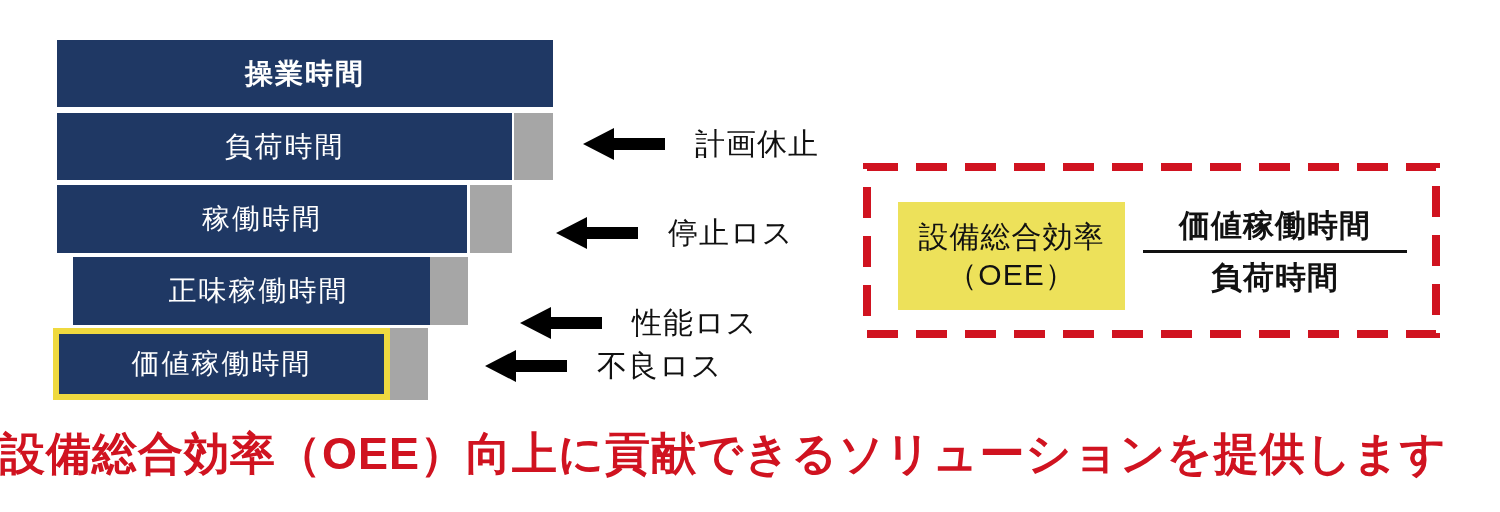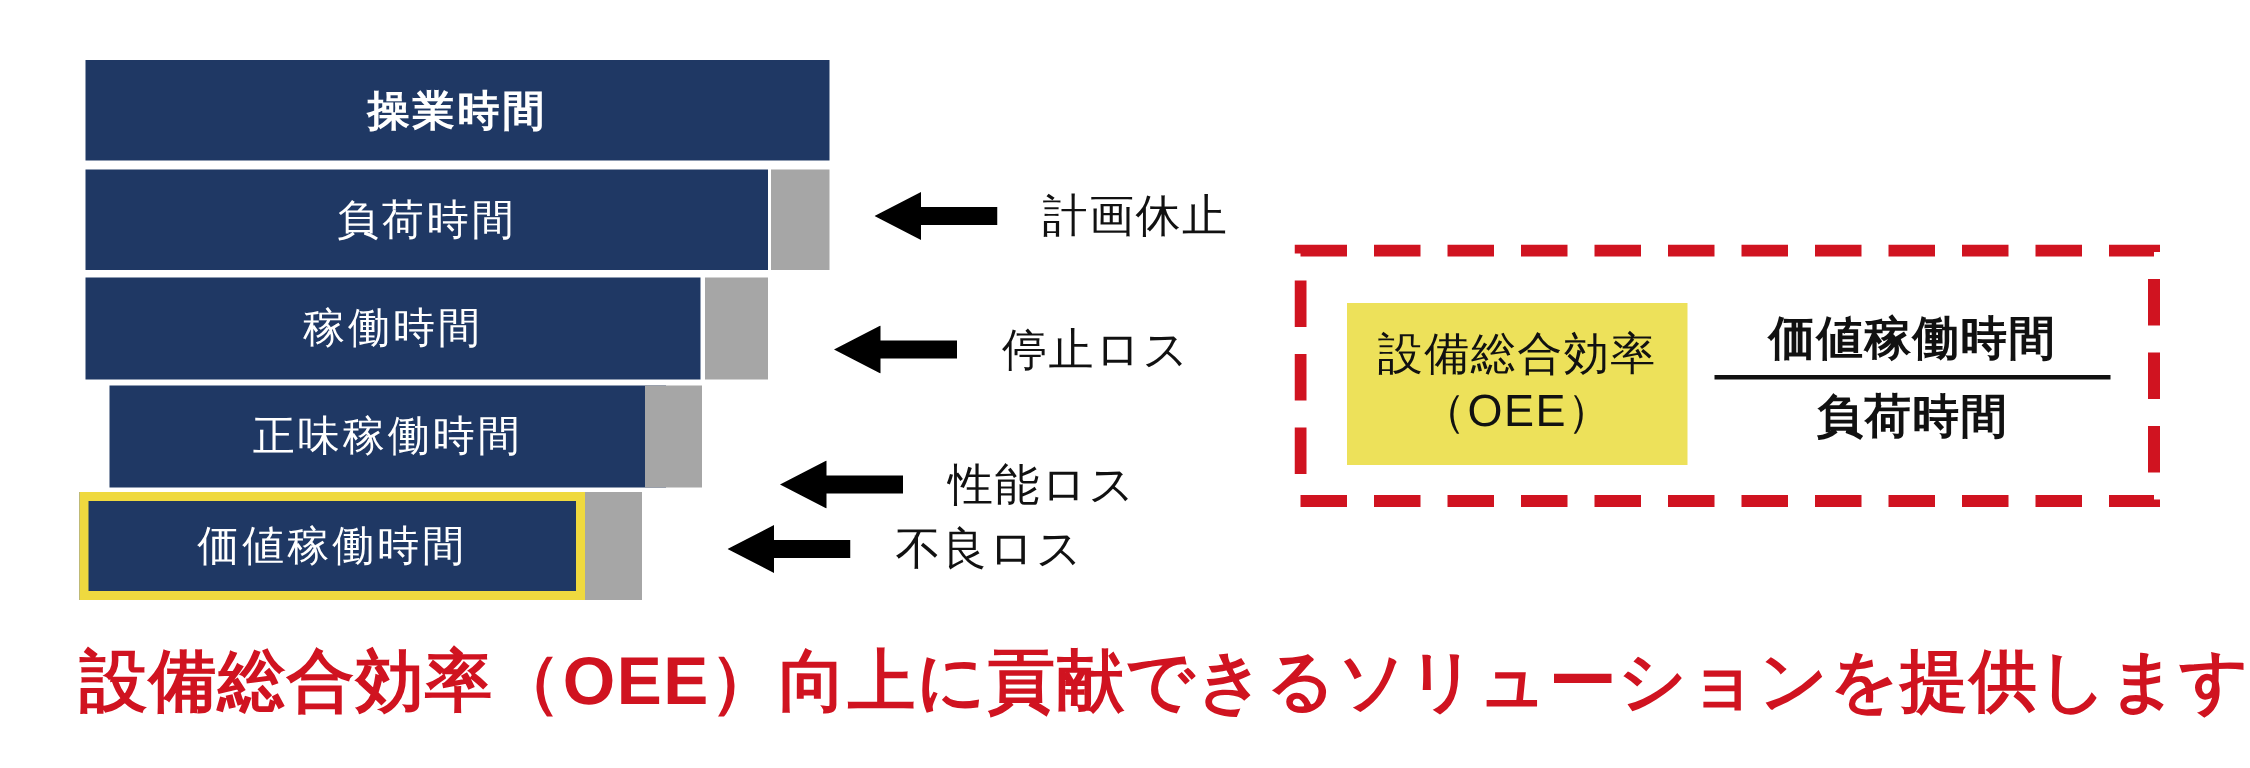--- a/index.html
+++ b/index.html
@@ -61,21 +61,21 @@
     color:#111111; font-weight:bold; font-size:31px; text-align:center;
     letter-spacing:1px;
   }
   .frac-num { height:48px; display:flex; align-items:center; justify-content:center; }
   .frac-bar { border:none; border-top:3px solid #111111; margin:0; }
   .frac-den { height:50px; display:flex; align-items:center; justify-content:center; }
 
   
   .footer {
     position:absolute; left:0; top:424px; width:1500px;
-    text-align:right;
+    text-align:left;
     font-size:45px; font-weight:bold; color:#D01320;
     letter-spacing:1px; white-space:nowrap;
   }
 </style>
 </head>
 <body>
 
 <div class="canvas">
 
   <div class="bar bar1">

